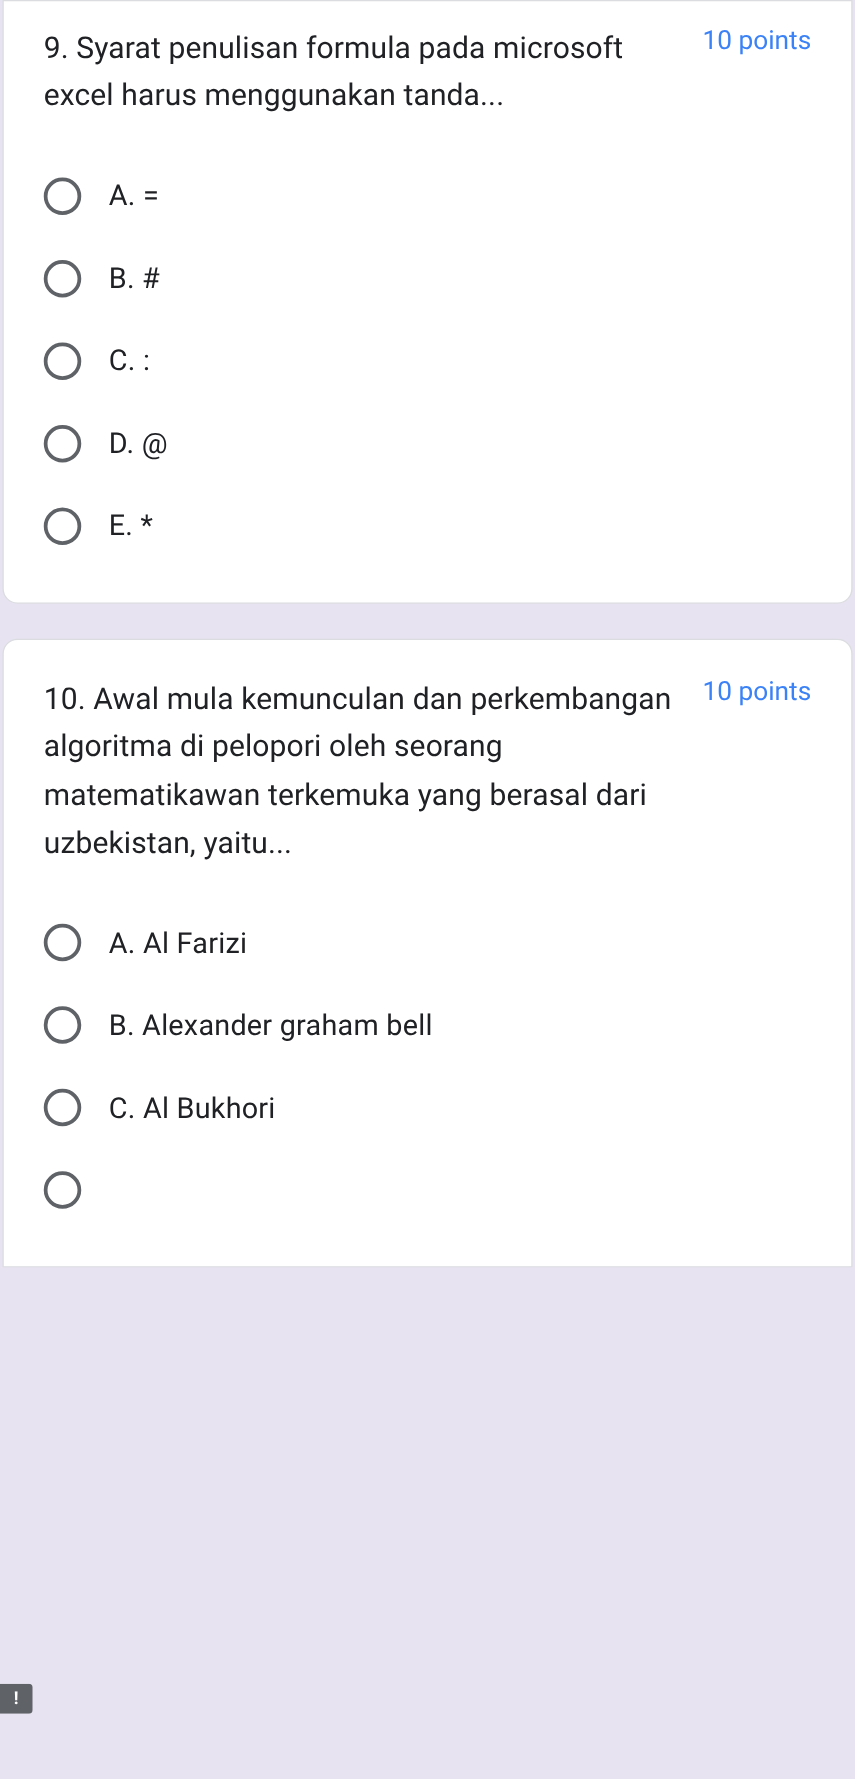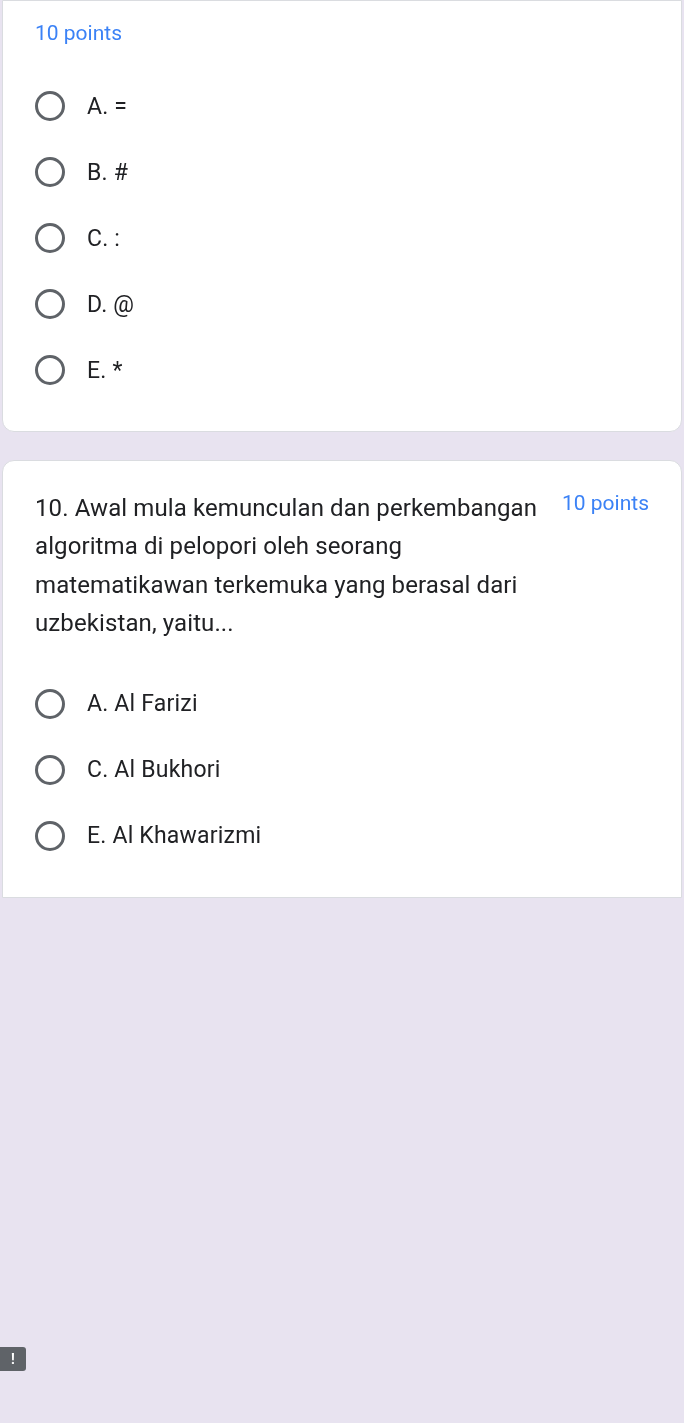--- a/index.html
+++ b/index.html
@@ -86,20 +86,21 @@
       border-bottom-left-radius: 0;
       border-bottom-right-radius: 0;
       margin-bottom: 0;
     }
   </style>
 </head>
 <body>
 
 <div class="card first-card">
   <div class="card-header">
+    <div class="question-text">9. Syarat penulisan formula pada microsoft excel harus menggunakan tanda...</div>
     <div class="points">10 points</div>
   </div>
   <div class="options">
     <div class="option">
       <div class="radio"></div>
       <div class="option-label">A. =</div>
     </div>
     <div class="option">
       <div class="radio"></div>
       <div class="option-label">B. #</div>
@@ -124,24 +125,27 @@
     <div class="question-text">10. Awal mula kemunculan dan perkembangan algoritma di pelopori oleh seorang matematikawan terkemuka yang berasal dari uzbekistan, yaitu...</div>
     <div class="points">10 points</div>
   </div>
   <div class="options">
     <div class="option">
       <div class="radio"></div>
       <div class="option-label">A. Al Farizi</div>
     </div>
     <div class="option">
       <div class="radio"></div>
+      <div class="option-label">B. Alexander graham bell</div>
+    </div>
+    <div class="option">
+      <div class="radio"></div>
       <div class="option-label">C. Al Bukhori</div>
     </div>
     <div class="option">
       <div class="radio"></div>
-      <div class="option-label">E. Al Khawarizmi</div>
     </div>
   </div>
 </div>
 
 <div class="badge">
   <span style="color:#fff;font-size:14px;font-weight:bold;">!</span>
 </div>
 
 </body></html>

